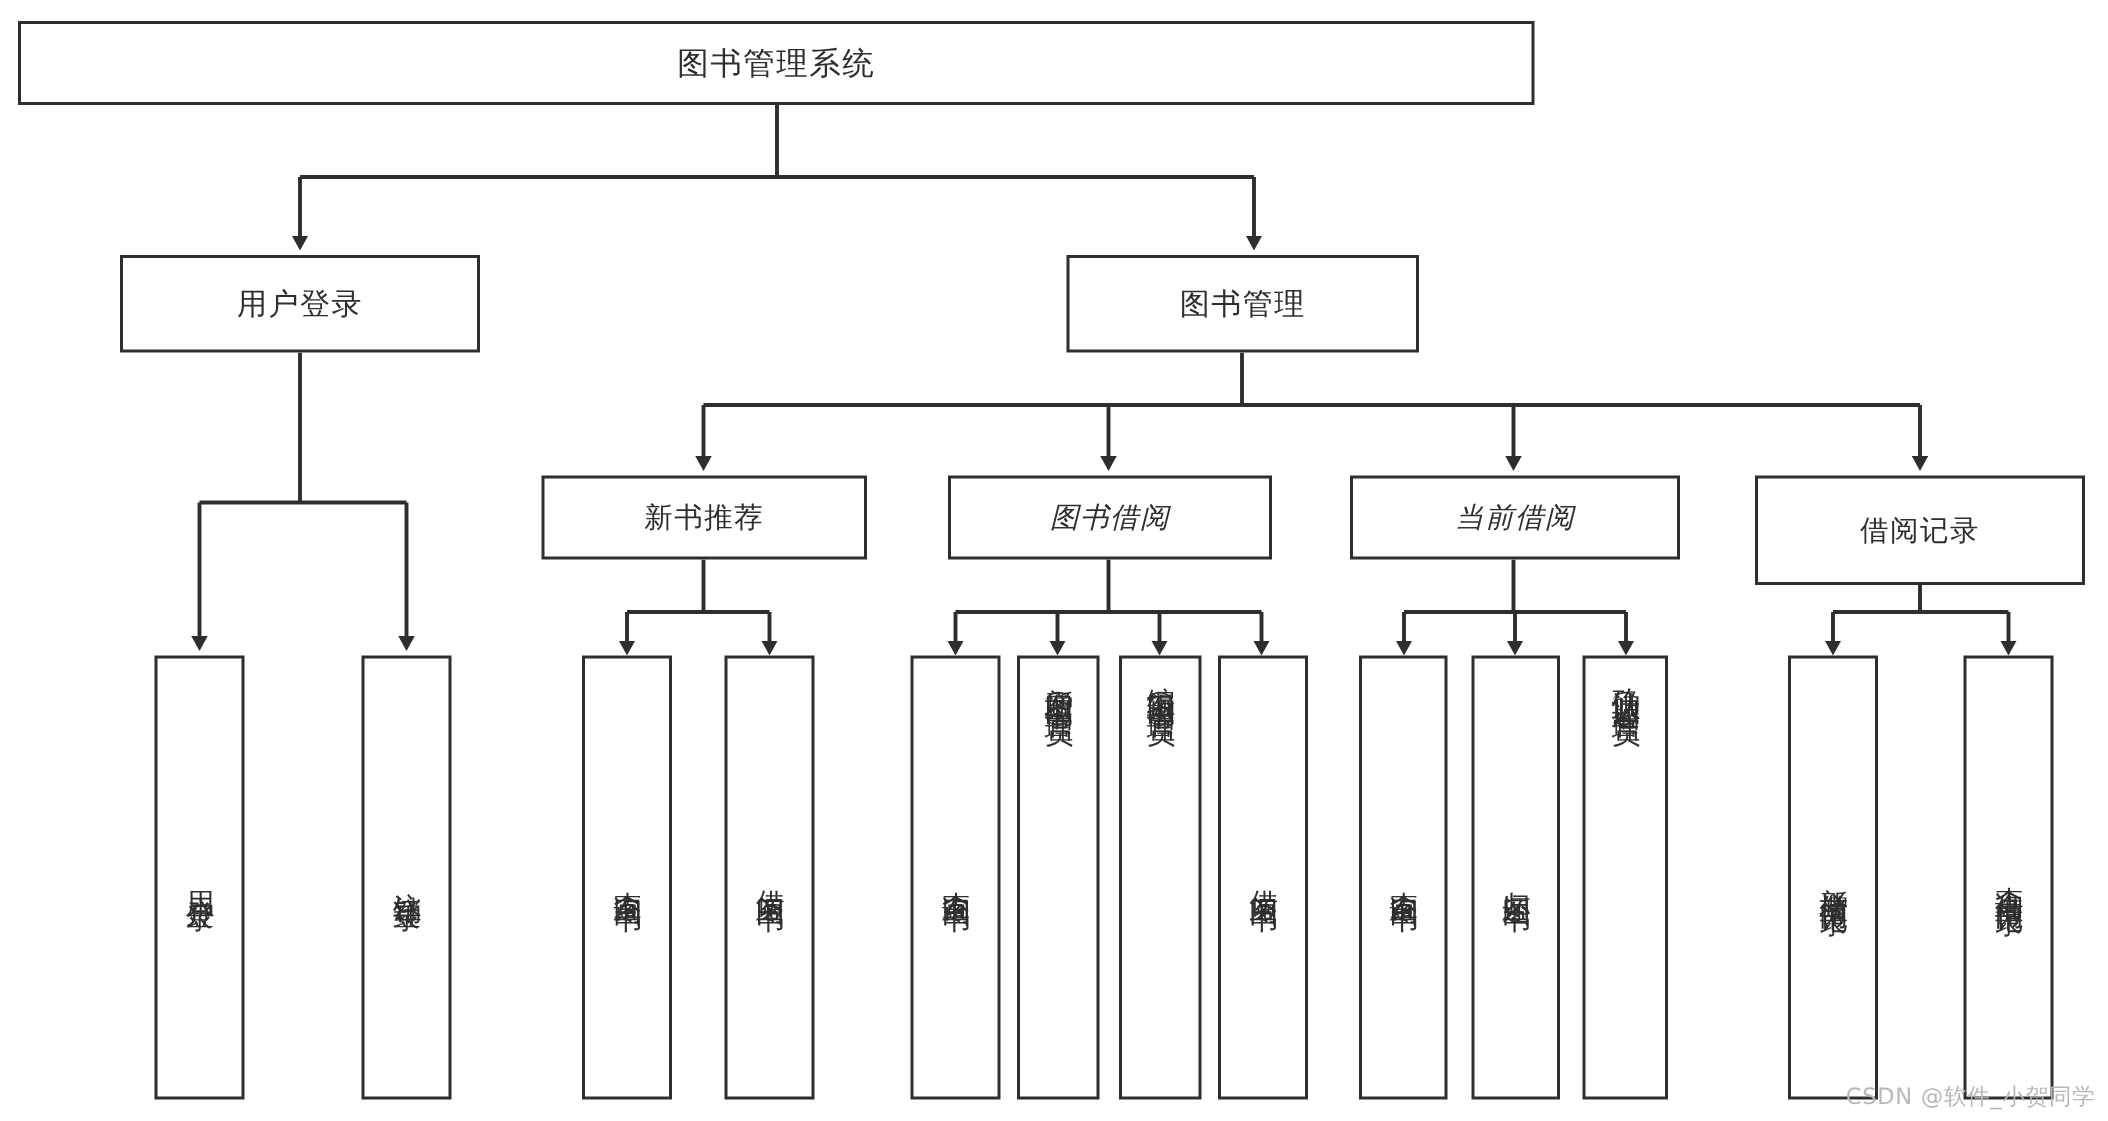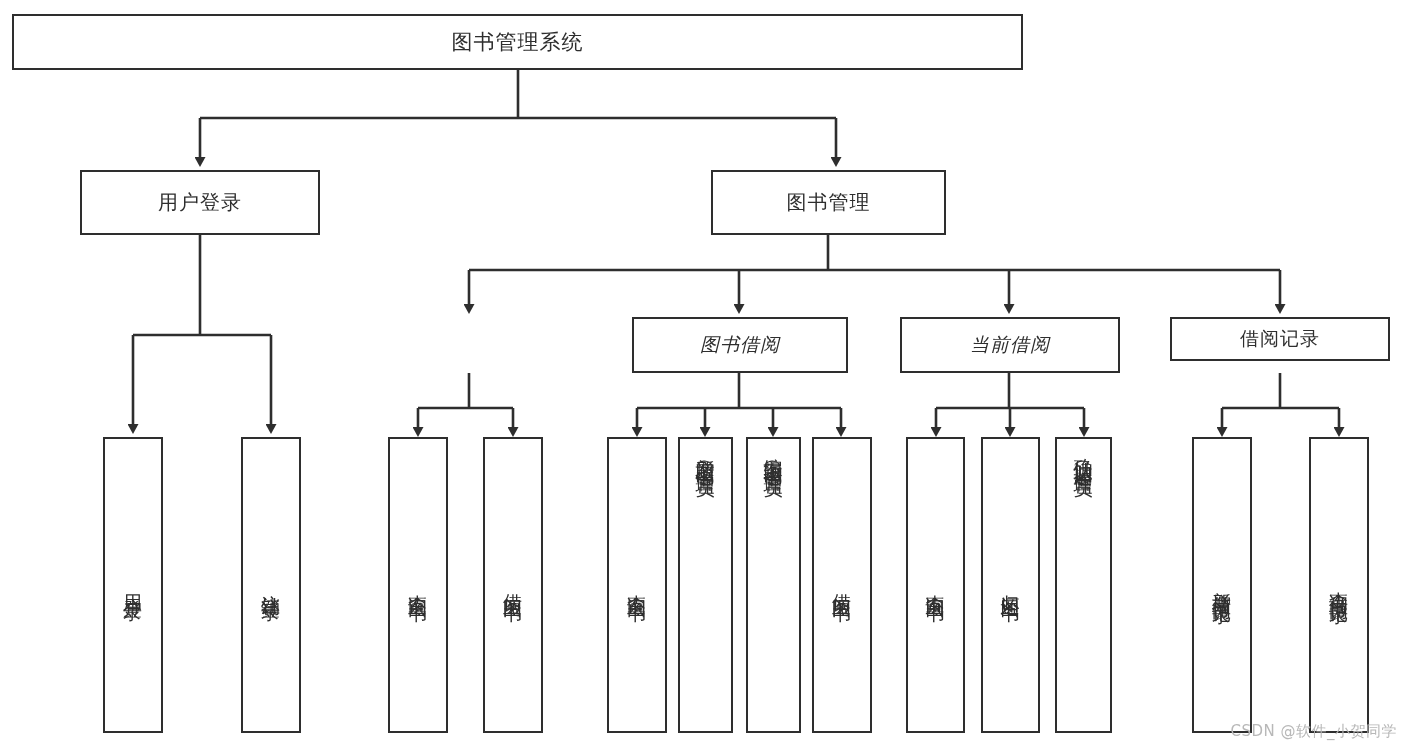--- a/index.html
+++ b/index.html
@@ -135,27 +135,30 @@
     <span>图书管理系统</span>
   </div>
 
   <div class="node node-l1" style="left:80px; top:170px; width:240px; height:65px;">
     <span>用户登录</span>
   </div>
   <div class="node node-l1" style="left:711px; top:170px; width:235px; height:65px;text-align:center;">
     <span>图书管理</span>
   </div>
 
+  <div class="node node-l2" style="left:361px; top:317px; width:217px; height:56px;">
+    <span>新书推荐</span>
+  </div>
   <div class="node node-l2" style="left:632px; top:317px; width:216px; height:56px;font-style:italic;">
     <span>图书借阅</span>
   </div>
   <div class="node node-l2" style="left:900px; top:317px; width:220px; height:56px;font-style:italic;">
     <span>当前借阅</span>
   </div>
-  <div class="node node-l2" style="left:1170px; top:317px; width:220px; height:44px;">
+  <div class="node node-l2" style="left:1170px; top:317px; width:220px; height:73px;">
     <span>借阅记录</span>
   </div>
 
   <div class="node node-leaf" style="left:103px; top:437px; width:60px; height:296px;">
     <span class="vtext">用户登录</span>
   </div>
   <div class="node node-leaf" style="left:241px; top:437px; width:60px; height:296px;">
     <span class="vtext">注销登录</span>
   </div>
 

